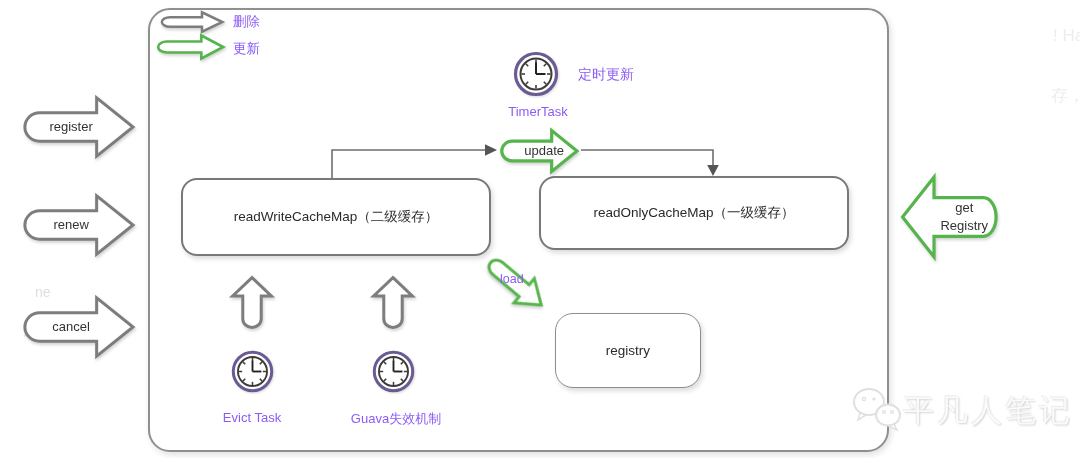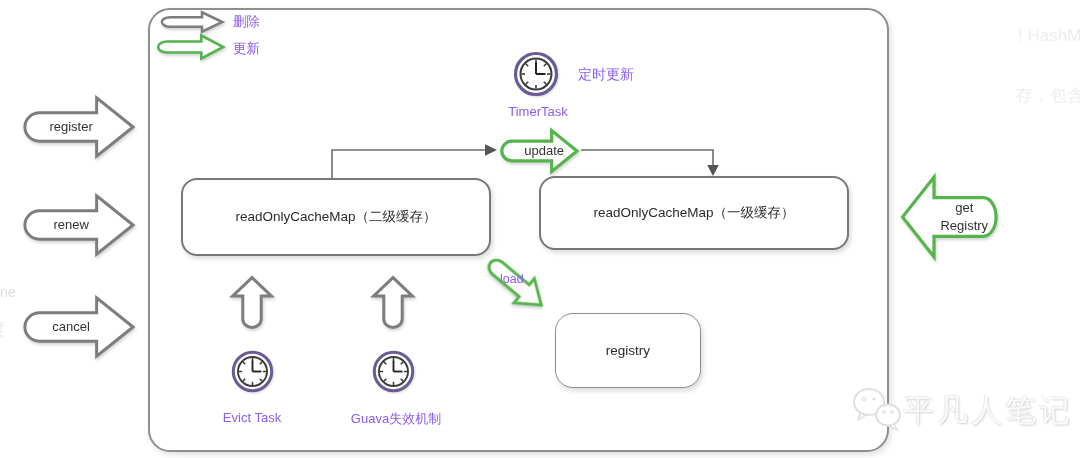--- a/index.html
+++ b/index.html
@@ -26,21 +26,21 @@
   .arrow-wrap .al{
     position:absolute;display:flex;align-items:center;justify-content:center;
     text-align:center;color:#333;font-size:13px;line-height:1.35;
   }
   path.ga{fill:#ffffff;stroke:#7d7d7d;}
   path.gr{fill:#ffffff;stroke:#56b44c;}
   .lbl{position:absolute;color:#8b5cf6;z-index:3;}
   .center{display:flex;align-items:center;justify-content:center;text-align:right;}
   .clock{position:absolute;z-index:3;filter:drop-shadow(1px 1.5px 1px rgba(0,0,0,.15));}
   .overlay{position:absolute;left:0;top:0;width:1080px;height:458px;z-index:1;pointer-events:none;}
-  .frag{position:absolute;z-index:0;}
+  .frag{position:absolute;z-index:0;padding-left:35px;}
   .watermark-text{
     position:absolute;left:903px;top:390px;z-index:4;
     font-size:31px;letter-spacing:3px;color:#fafafa;
     text-shadow:1px 1px 2px #d2d2d2, -1px -1px 1px #ececec;
   }
   .wm-icon{position:absolute;left:850px;top:385px;z-index:4;}
 </style>
 </head>
 <body>
 
@@ -92,21 +92,21 @@
 <div class="lbl" style="left:578px;top:66px;font-size:14px;">定时更新</div>
 
 <div class="arrow-wrap" style="left:497px;top:128px;width:82px;height:46px;">
   <svg viewBox="0 0 120 70" preserveAspectRatio="none">
     <path class="gr" vector-effect="non-scaling-stroke" stroke-width="3.2" d="M22 20 H80 V4 L117 35 L80 66 V50 H22 A15 15 0 0 1 22 20 Z"></path>
   </svg>
   <div class="al" style="left:16px;top:0;width:76%;height:100%;">update</div>
 </div>
 
 <div class="node" style="left:181px;top:178px;width:306px;height:74px;">
-  <span>readOnlyCacheMap（二级缓存）</span>
+  <span>readWriteCacheMap（二级缓存）</span>
 </div>
 <div class="node" style="left:539px;top:176px;width:306px;height:70px;">
   <span>readOnlyCacheMap（一级缓存）</span>
 </div>
 
 <div class="arrow-wrap" style="left:479px;top:265px;width:72px;height:36px;transform:rotate(40deg);">
   <svg viewBox="0 0 120 70" preserveAspectRatio="none">
     <path class="gr" vector-effect="non-scaling-stroke" stroke-width="3" d="M22 20 H80 V4 L117 35 L80 66 V50 H22 A15 15 0 0 1 22 20 Z"></path>
   </svg>
 </div>

